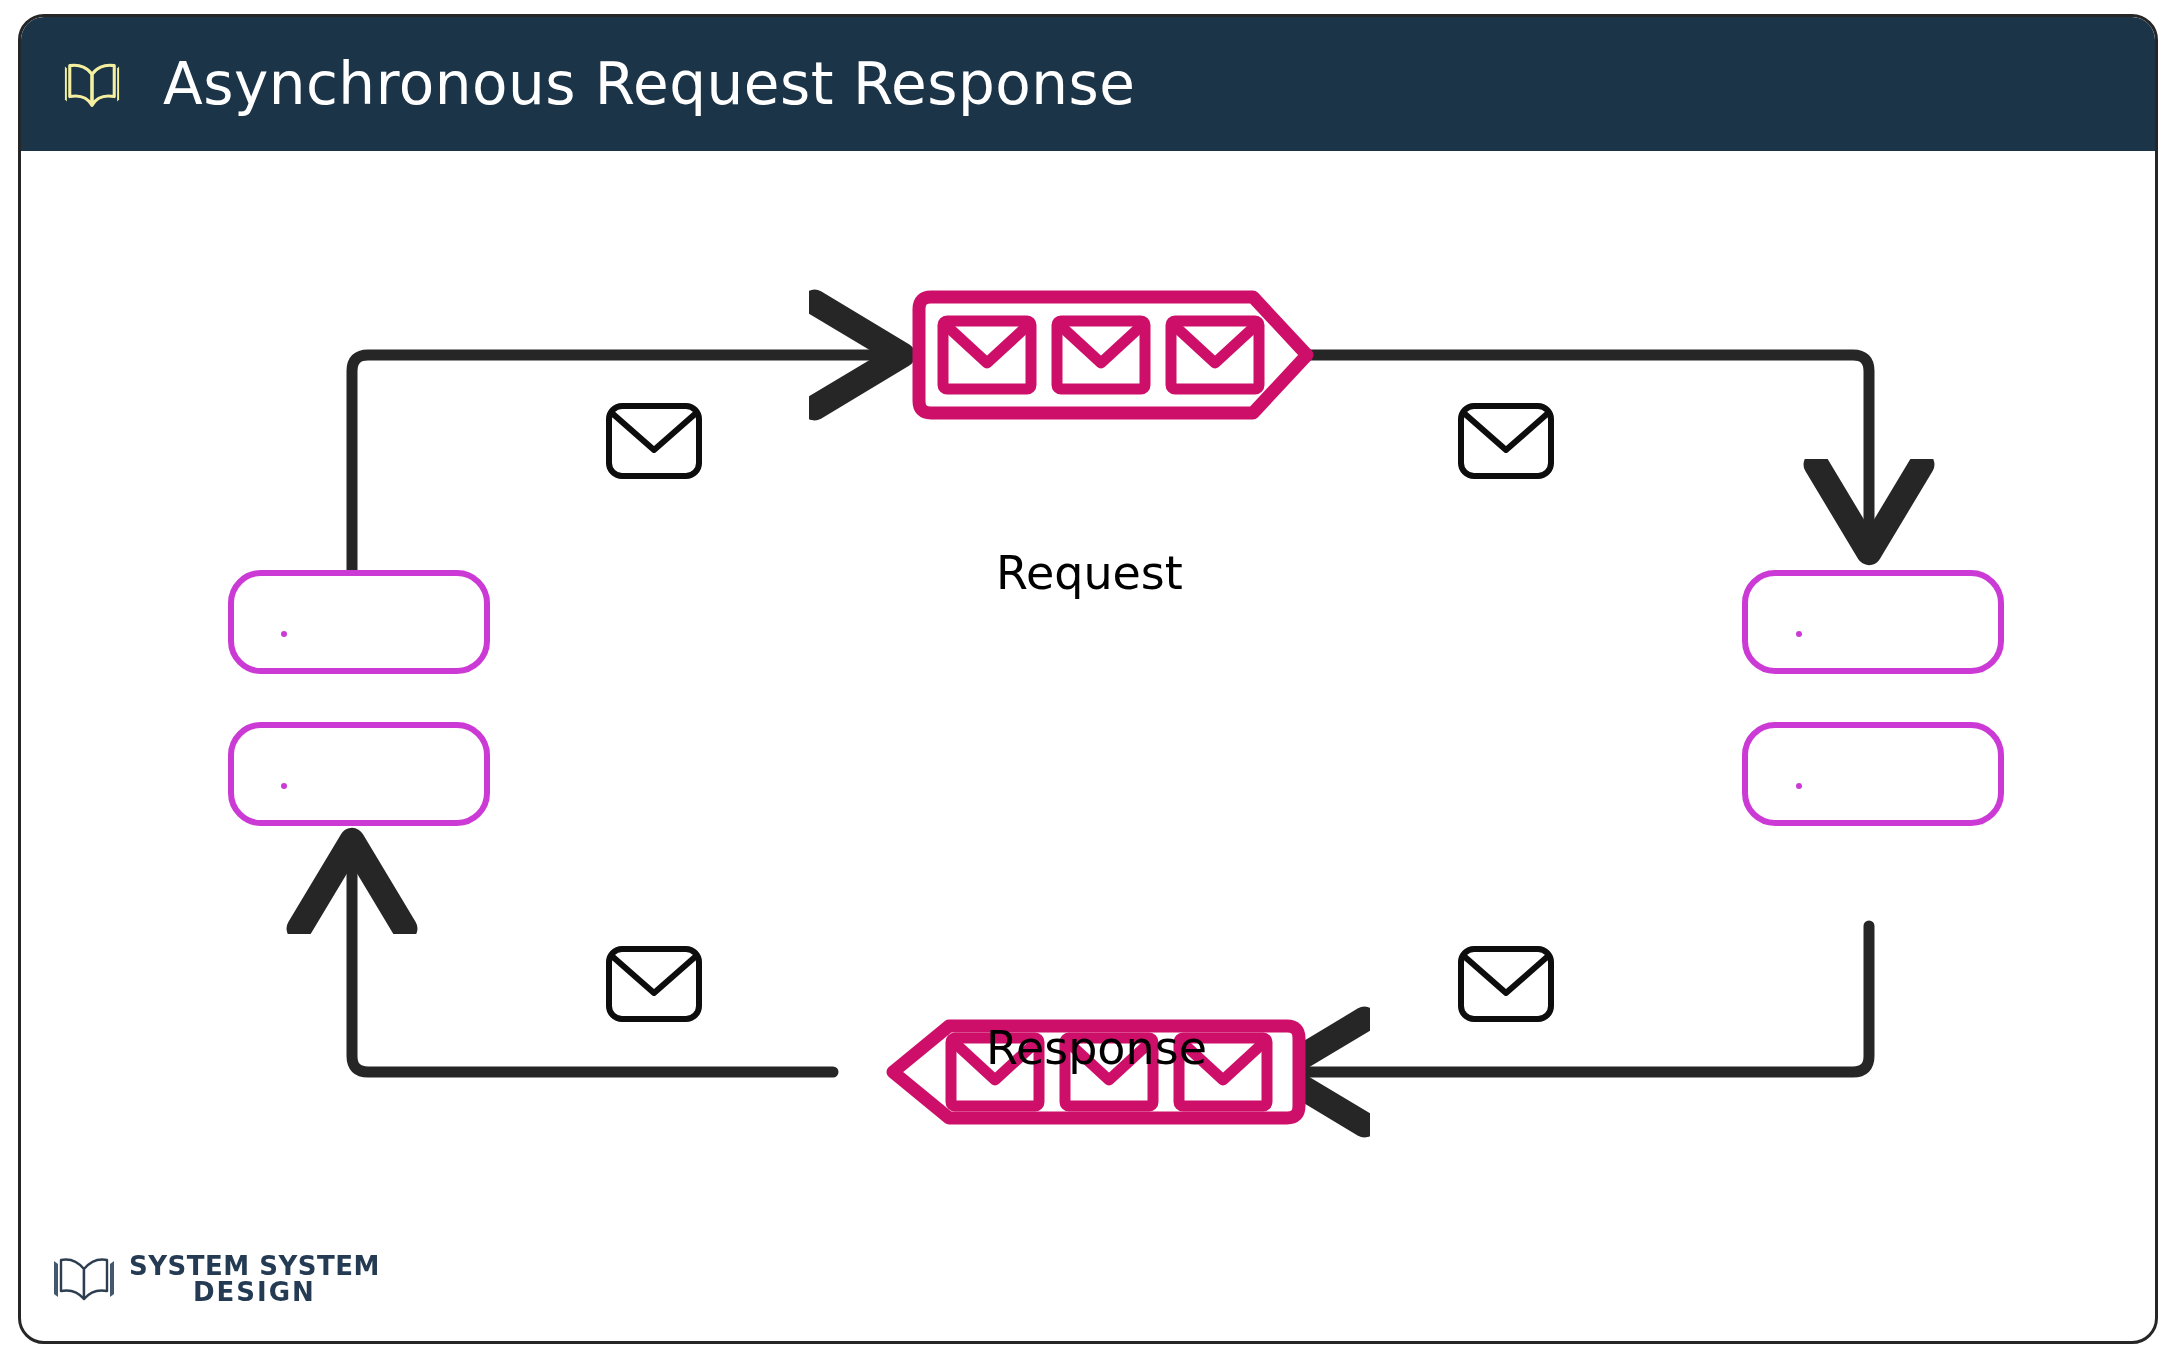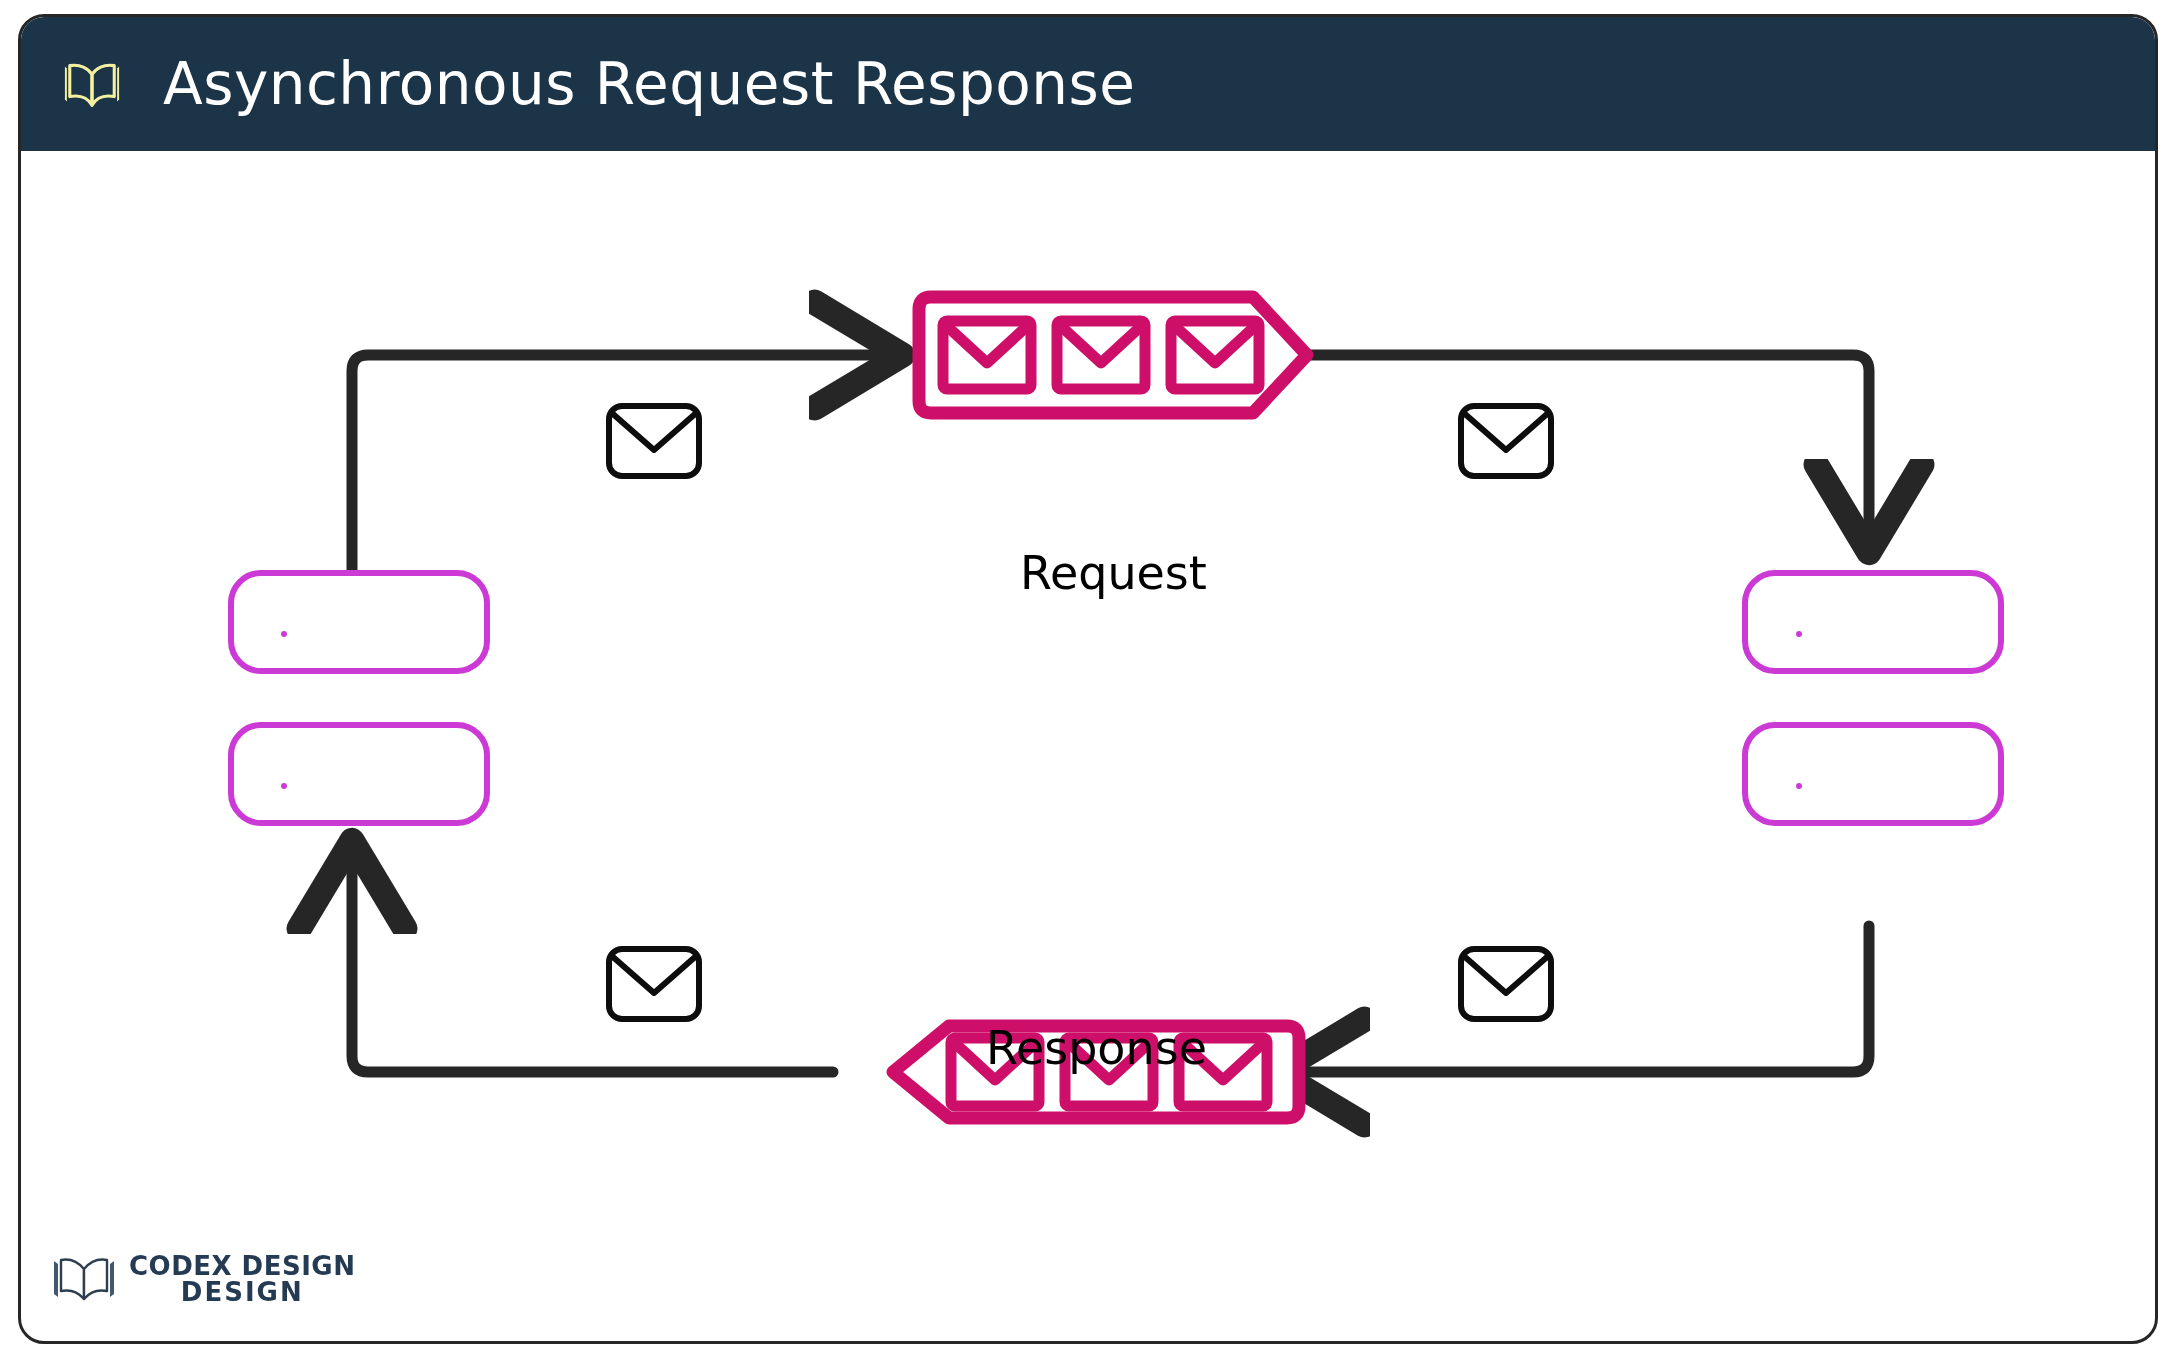--- a/index.html
+++ b/index.html
@@ -48,21 +48,21 @@
     width: 2140px; height: 1190px;
     overflow: visible;
   }
   .banner-label {
     position: absolute;
     font-family: "DejaVu Sans", sans-serif;
     font-size: 46px;
     color: #000000;
     white-space: nowrap;
   }
-  #label-request { left: 975px; top: 395px; margin-left: 24px; }
+  #label-request { left: 975px; top: 395px; }
   #label-response { left: 965px; top: 870px; }
   #footer-logo {
     position: absolute;
     left: 30px; top: 1235px;
     display: flex; align-items: center; gap: 12px;
   }
   #footer-text {
     display: flex; flex-direction: column;
     line-height: 1.0;
   }
@@ -188,18 +188,18 @@
   </div>
 
   <div id="footer-logo">
     <svg width="66" height="54" viewBox="0 0 66 54">
       <path d="M3 9 L7 12 L7 45 L3 42 Z" fill="#44586d"></path>
       <path d="M10 8 C20 6, 28 11, 33 17 L33 47 C28 41, 20 37, 10 39 Z" fill="#ffffff" stroke="#2c3e50" stroke-width="2.4" stroke-linejoin="round"></path>
       <path d="M56 8 C46 6, 38 11, 33 17 L33 47 C38 41, 46 37, 56 39 Z" fill="#ffffff" stroke="#2c3e50" stroke-width="2.4" stroke-linejoin="round"></path>
       <path d="M63 9 L59 12 L59 45 L63 42 Z" fill="#44586d"></path>
     </svg>
     <div id="footer-text">
-      <span class="l1">CODEX DESIGN</span>
+      <span class="l1">SYSTEM SYSTEM</span>
       <span class="l2">DESIGN</span>
     </div>
   </div>
 
 </div>
 
 </body></html>

